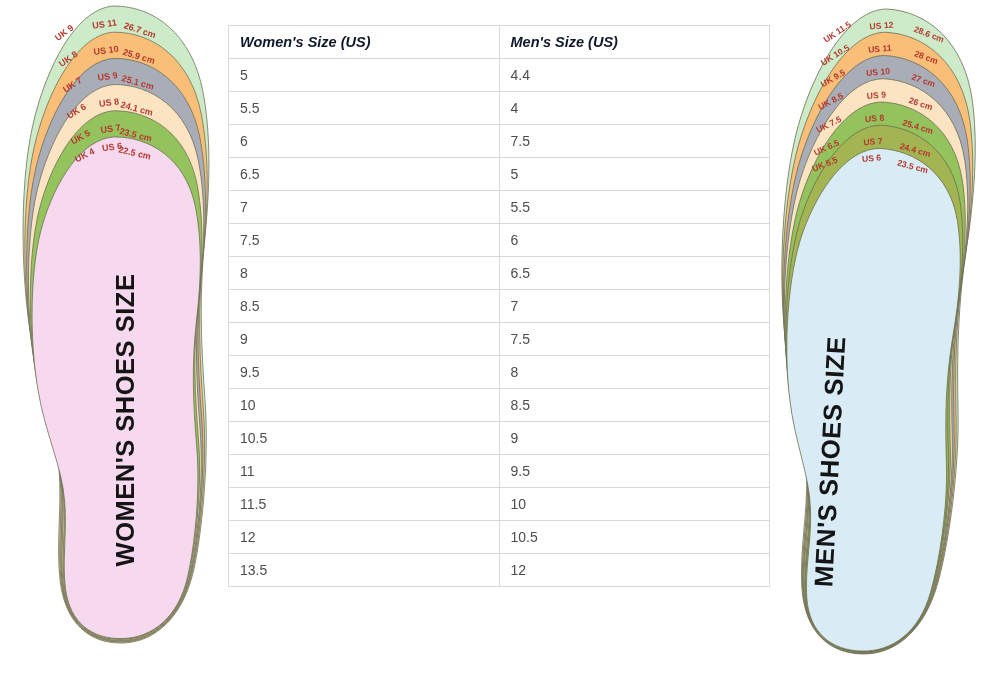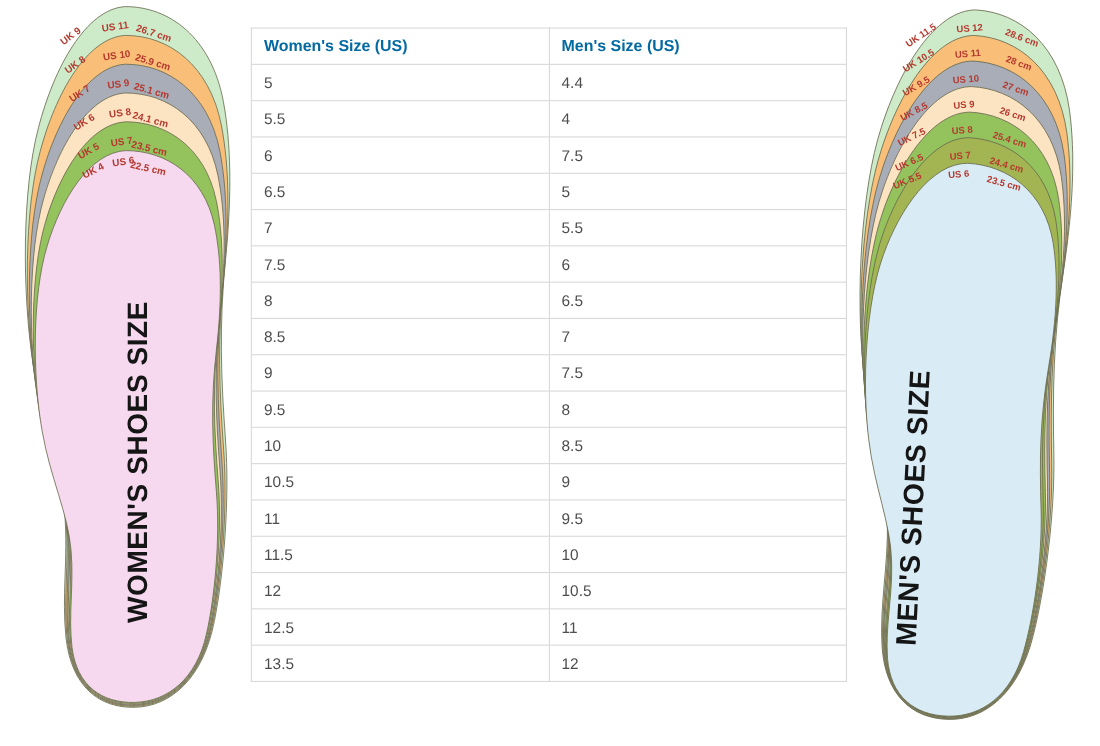--- a/index.html
+++ b/index.html
@@ -13,21 +13,21 @@
   #men-insole{left:770px;top:2px;width:231px;height:672px;}
   table.size-table{
     position:absolute;left:228px;top:25px;width:542px;
     border-collapse:collapse;table-layout:fixed;
   }
   .size-table th,.size-table td{
     border:1px solid #d9d9d9;height:33px;box-sizing:border-box;
     padding:0 0 0 11px;text-align:left;vertical-align:middle;
     font-size:14px;line-height:15px;
   }
-  .size-table th{color:#0369a1;font-weight:700;font-size:14.5px;}
+  .size-table th{color:#0f172a;font-weight:700;font-size:14.5px;font-style:italic;}
   .size-table td{color:#4d4d4d;font-weight:400;}
 </style>
 </head>
 <body>
 
 <div class="page">
 
   <svg id="women-insole" class="insole-svg" viewBox="0 0 220 650">
       <g>
         <path d="M 112 6 C 152 6 190 34 201 92 C 208 130 209 176 203 236 C 197 296 199 344 203 400 C 207 456 201 524 193 564 C 183 616 154 642 121 643 C 88 644 63 624 58 580 C 54 542 60 508 57 468 C 54 424 36 384 28 330 C 18 266 18 172 33 116 C 47 62 76 8 112 6 Z" transform="translate(0.00 0.00) scale(1.0000 1.0000)" fill="#cdebc9" stroke="#6a6a50" stroke-width="0.75"></path>
@@ -120,24 +120,20 @@
         </tr>
         <tr>
           <td>11.5</td>
           <td>10</td>
         </tr>
         <tr>
           <td>12</td>
           <td>10.5</td>
         </tr>
         <tr>
-          <td>12.5</td>
-          <td>11</td>
-        </tr>
-        <tr>
           <td>13.5</td>
           <td>12</td>
         </tr>
       </tbody>
   </table>
 
   <svg id="men-insole" class="insole-svg" viewBox="0 0 228 662">
       <g transform="rotate(3 108 70)">
         <path d="M 112 6 C 152 6 190 34 201 92 C 208 130 209 176 203 236 C 197 296 199 344 203 400 C 207 456 201 524 193 564 C 183 616 154 642 121 643 C 88 644 63 624 58 580 C 54 542 60 508 57 468 C 54 424 36 384 28 330 C 18 266 18 172 33 116 C 47 62 76 8 112 6 Z" transform="translate(0.00 0.00) scale(1.0000 1.0000)" fill="#cdebc9" stroke="#6a6a50" stroke-width="0.75"></path>
         <path d="M 112 6 C 152 6 190 34 201 92 C 208 130 209 176 203 236 C 197 296 199 344 203 400 C 207 456 201 524 193 564 C 183 616 154 642 121 643 C 88 644 63 624 58 580 C 54 542 60 508 57 468 C 54 424 36 384 28 330 C 18 266 18 172 33 116 C 47 62 76 8 112 6 Z" transform="translate(1.88 23.18) scale(0.9835 0.9632)" fill="#f9bf79" stroke="#6a6a50" stroke-width="0.77"></path>

